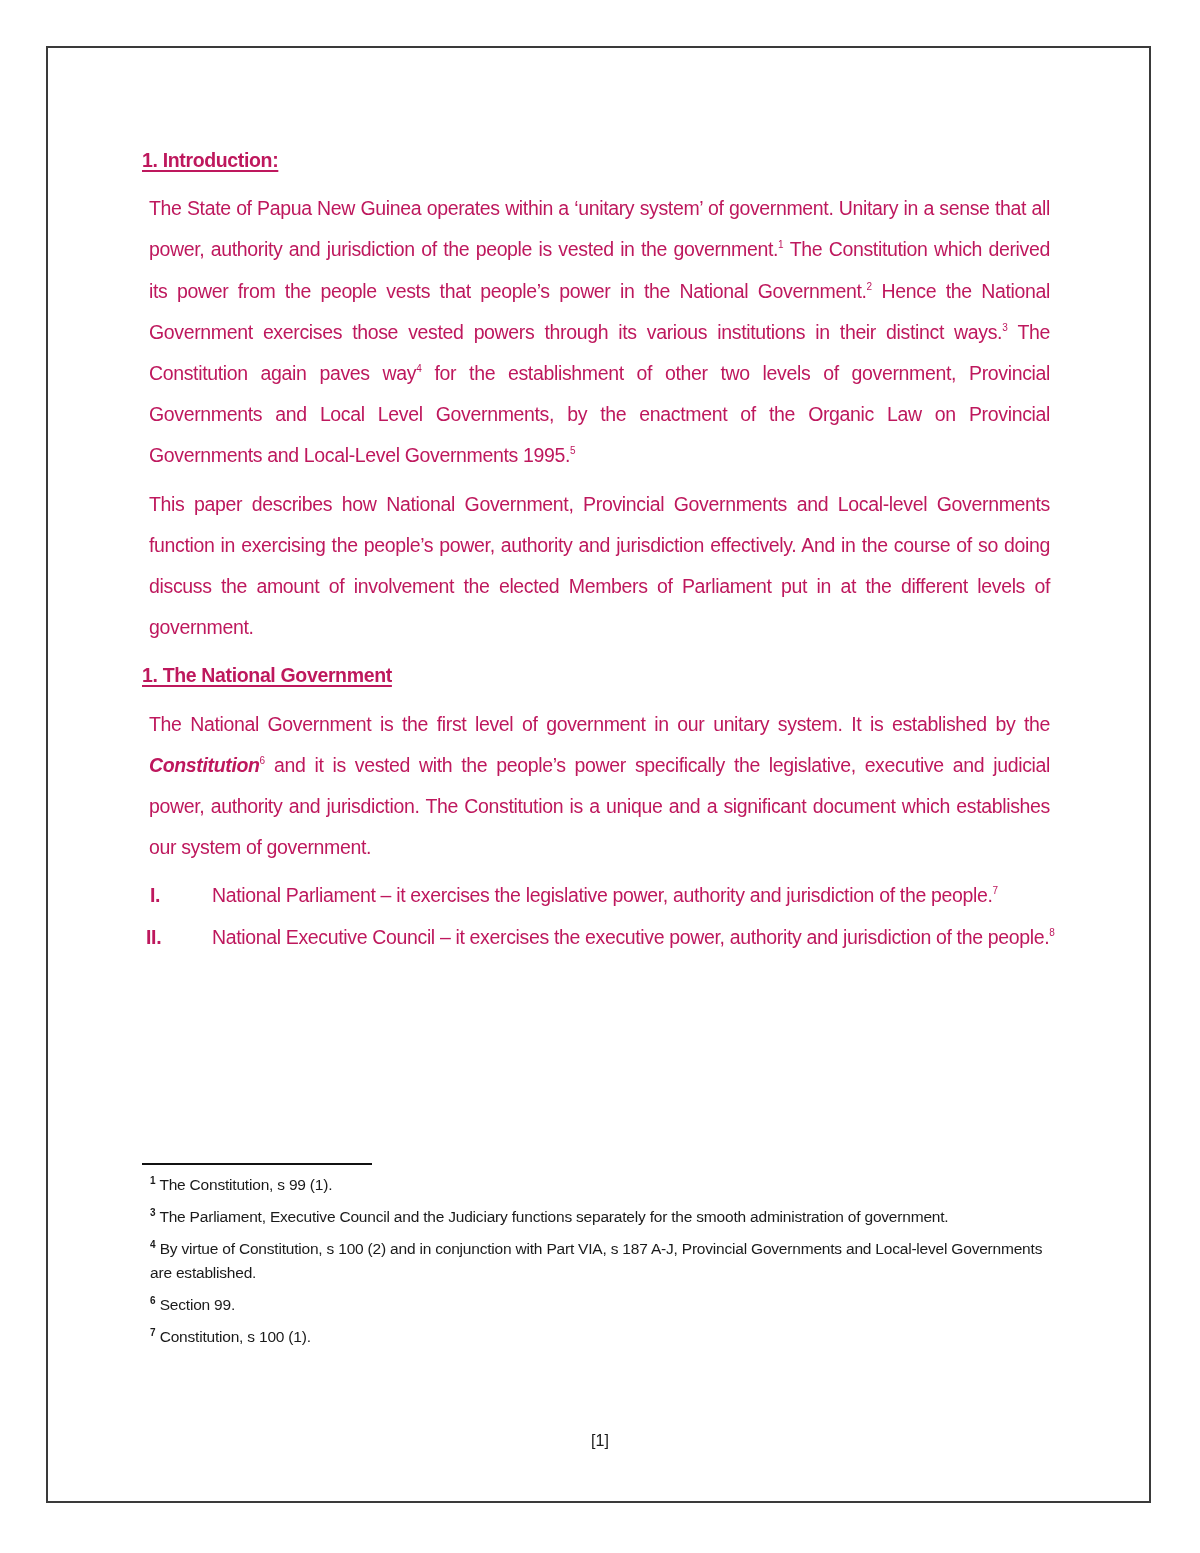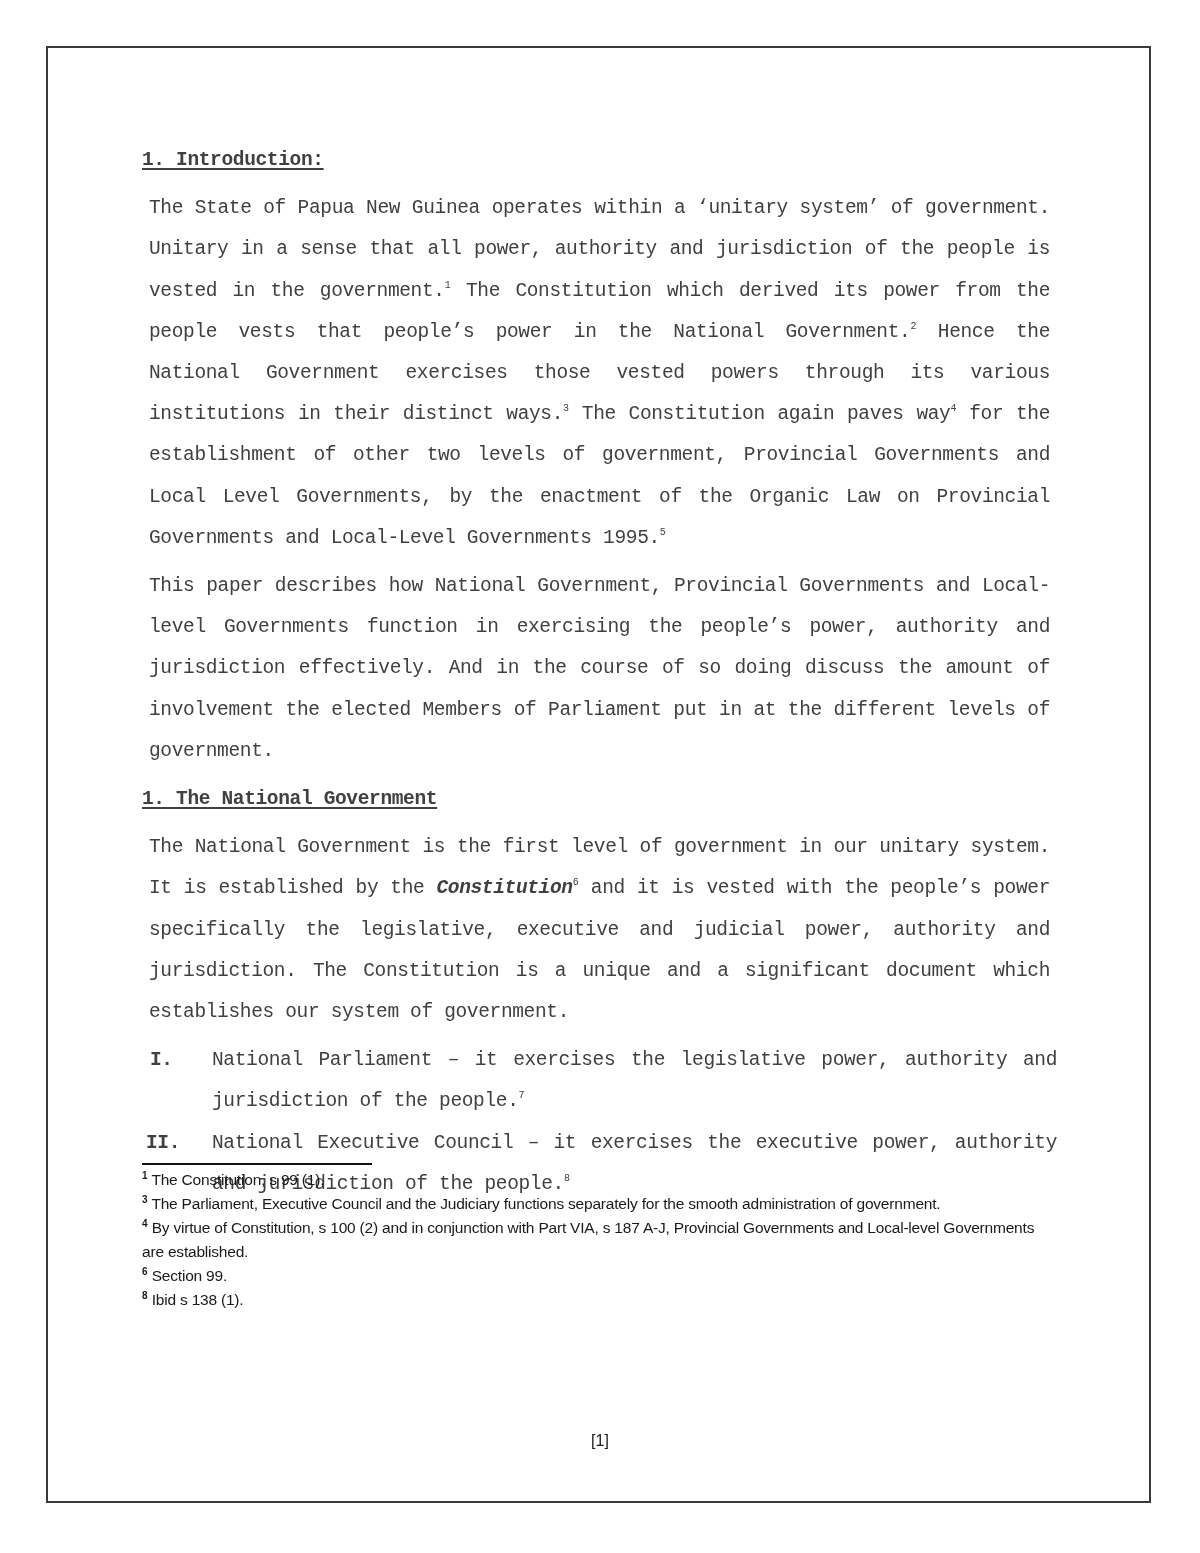--- a/index.html
+++ b/index.html
@@ -20,23 +20,23 @@
     width: 1105px;
     height: 1457px;
     border: 2px solid #3a3a3a;
     box-sizing: border-box;
   }
   .content {
     position: absolute;
     left: 142px;
     top: 140px;
     width: 915px;
-    font-family: Liberation Mono, monospace;
+    font-family: Liberation Sans, sans-serif;
     font-size: 19.5px;
-    color: #404040;
+    color: #be185d;
     line-height: 41.2px;
     letter-spacing: -0.35px;
   }
   .heading {
     font-weight: bold;
     text-decoration: underline;
     text-decoration-thickness: 1.5px;
     text-underline-offset: 3px;
     margin: 0;
   }
@@ -86,21 +86,21 @@
     color: #1a1a1a;
     letter-spacing: -0.2px;
   }
   .fn-rule {
     width: 230px;
     height: 0;
     border-top: 2px solid #111;
     margin-bottom: 3px;
   }
   .fn {
-    margin: 0;
+    margin: 8px;
   }
   .fn sup {
     font-size: 10px;
     vertical-align: 6px;
     font-weight: bold;
   }
   .page-number {
     position: absolute;
     left: 0;
     width: 1200px;
@@ -140,16 +140,16 @@
     </li>
   </ol>
 </div>
 
 <div class="footnotes">
   <div class="fn-rule"></div>
   <p class="fn"><sup>1</sup> <span>The Constitution, s 99 (1).</span></p>
   <p class="fn"><sup>3</sup> <span>The Parliament, Executive Council and the Judiciary functions separately for the smooth administration of government.</span></p>
   <p class="fn"><sup>4</sup> <span>By virtue of Constitution, s 100 (2) and in conjunction with Part VIA, s 187 A-J, Provincial Governments and Local-level Governments are established.</span></p>
   <p class="fn"><sup>6</sup> <span>Section 99.</span></p>
-  <p class="fn"><sup>8</sup> <span>Ibid s 138 (1).</span></p>
+  <p class="fn"><sup>7</sup> <span>Constitution, s 100 (1).</span></p>
 </div>
 
 <div class="page-number">[1]</div>
 
 </body></html>

